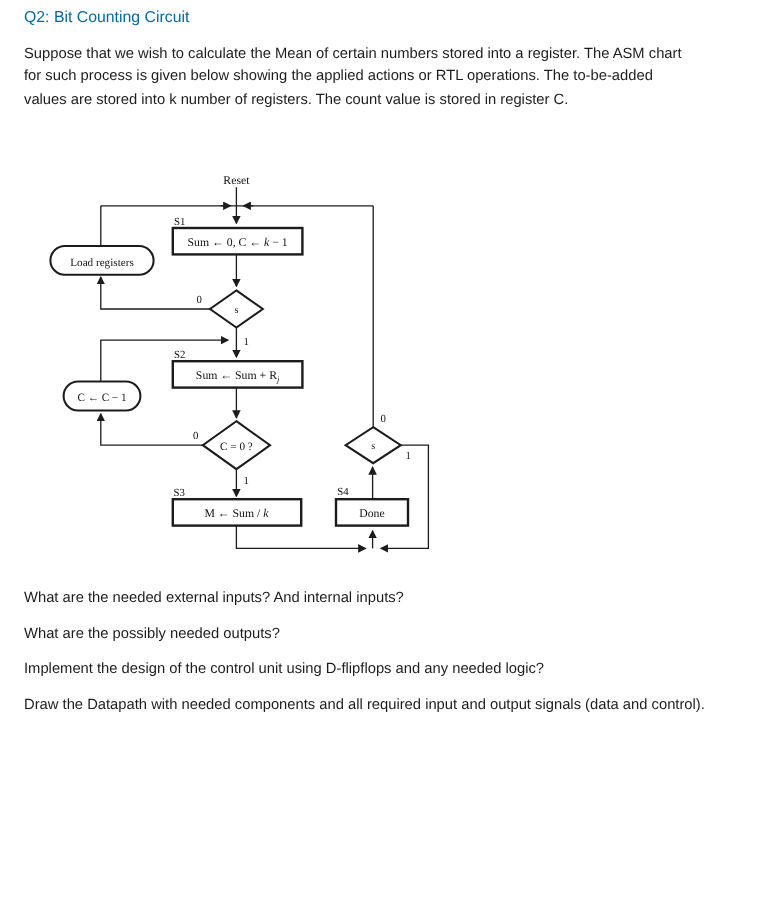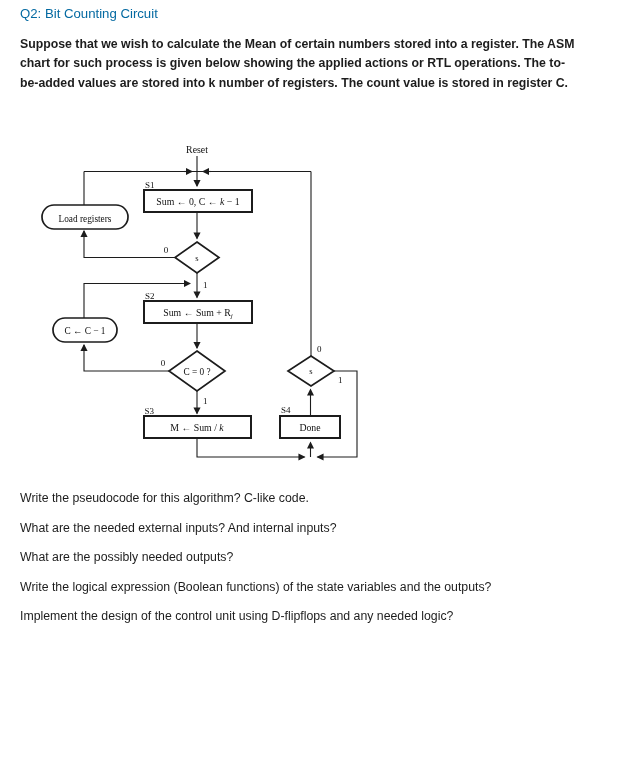--- a/index.html
+++ b/index.html
@@ -9,21 +9,21 @@
     position: relative; overflow: hidden;
     font-family: "Liberation Sans", sans-serif;
     color: #1a1a1a;
   }
   .title {
     position: absolute; left: 20px; top: 6px;
     font-size: 13.2px; font-weight: normal; color: #0369a1;
   }
   .intro {
     position: absolute; left: 20px; top: 35px; width: 557px;
-    font-size: 12.3px; line-height: 19.3px; color: #1d1d1d; font-weight: bold;
+    font-size: 12.3px; line-height: 19.3px; color: #1d1d1d;
   }
   .questions { position: absolute; left: 20px; top: 490px; width: 582px; }
   .questions p {
     font-size: 12.3px; line-height: 17px; margin: 0 0 12.5px 0; color: #1d1d1d;
   }
   svg.asm { position: absolute; left: 0; top: 0; width: 641px; height: 762px; }
   svg.asm text { font-family: "Liberation Serif", serif; fill: #101010; }
   .lbl   { font-size: 9px; }
   .brl   { font-size: 9px; }
   .act   { font-size: 9.8px; }
@@ -122,18 +122,17 @@
 
   <g>
     <polygon class="dmd" points="311,356 334,371 311,386 288,371"></polygon>
     <text class="decs" x="311" y="374.3" text-anchor="middle">s</text>
     <text class="brl" x="317" y="351.5">0</text>
     <text class="brl" x="338" y="382.5">1</text>
   </g>
 </svg>
 
 <div class="questions">
-  <p>Write the pseudocode for this algorithm? C-like code.</p>
   <p>What are the needed external inputs? And internal inputs?</p>
   <p>What are the possibly needed outputs?</p>
-  <p>Write the logical expression (Boolean functions) of the state variables and the outputs?</p>
   <p>Implement the design of the control unit using D-flipflops and any needed logic?</p>
+  <p>Draw the Datapath with needed components and all required input and output signals (data and control).</p>
 </div>
 
 </body></html>

